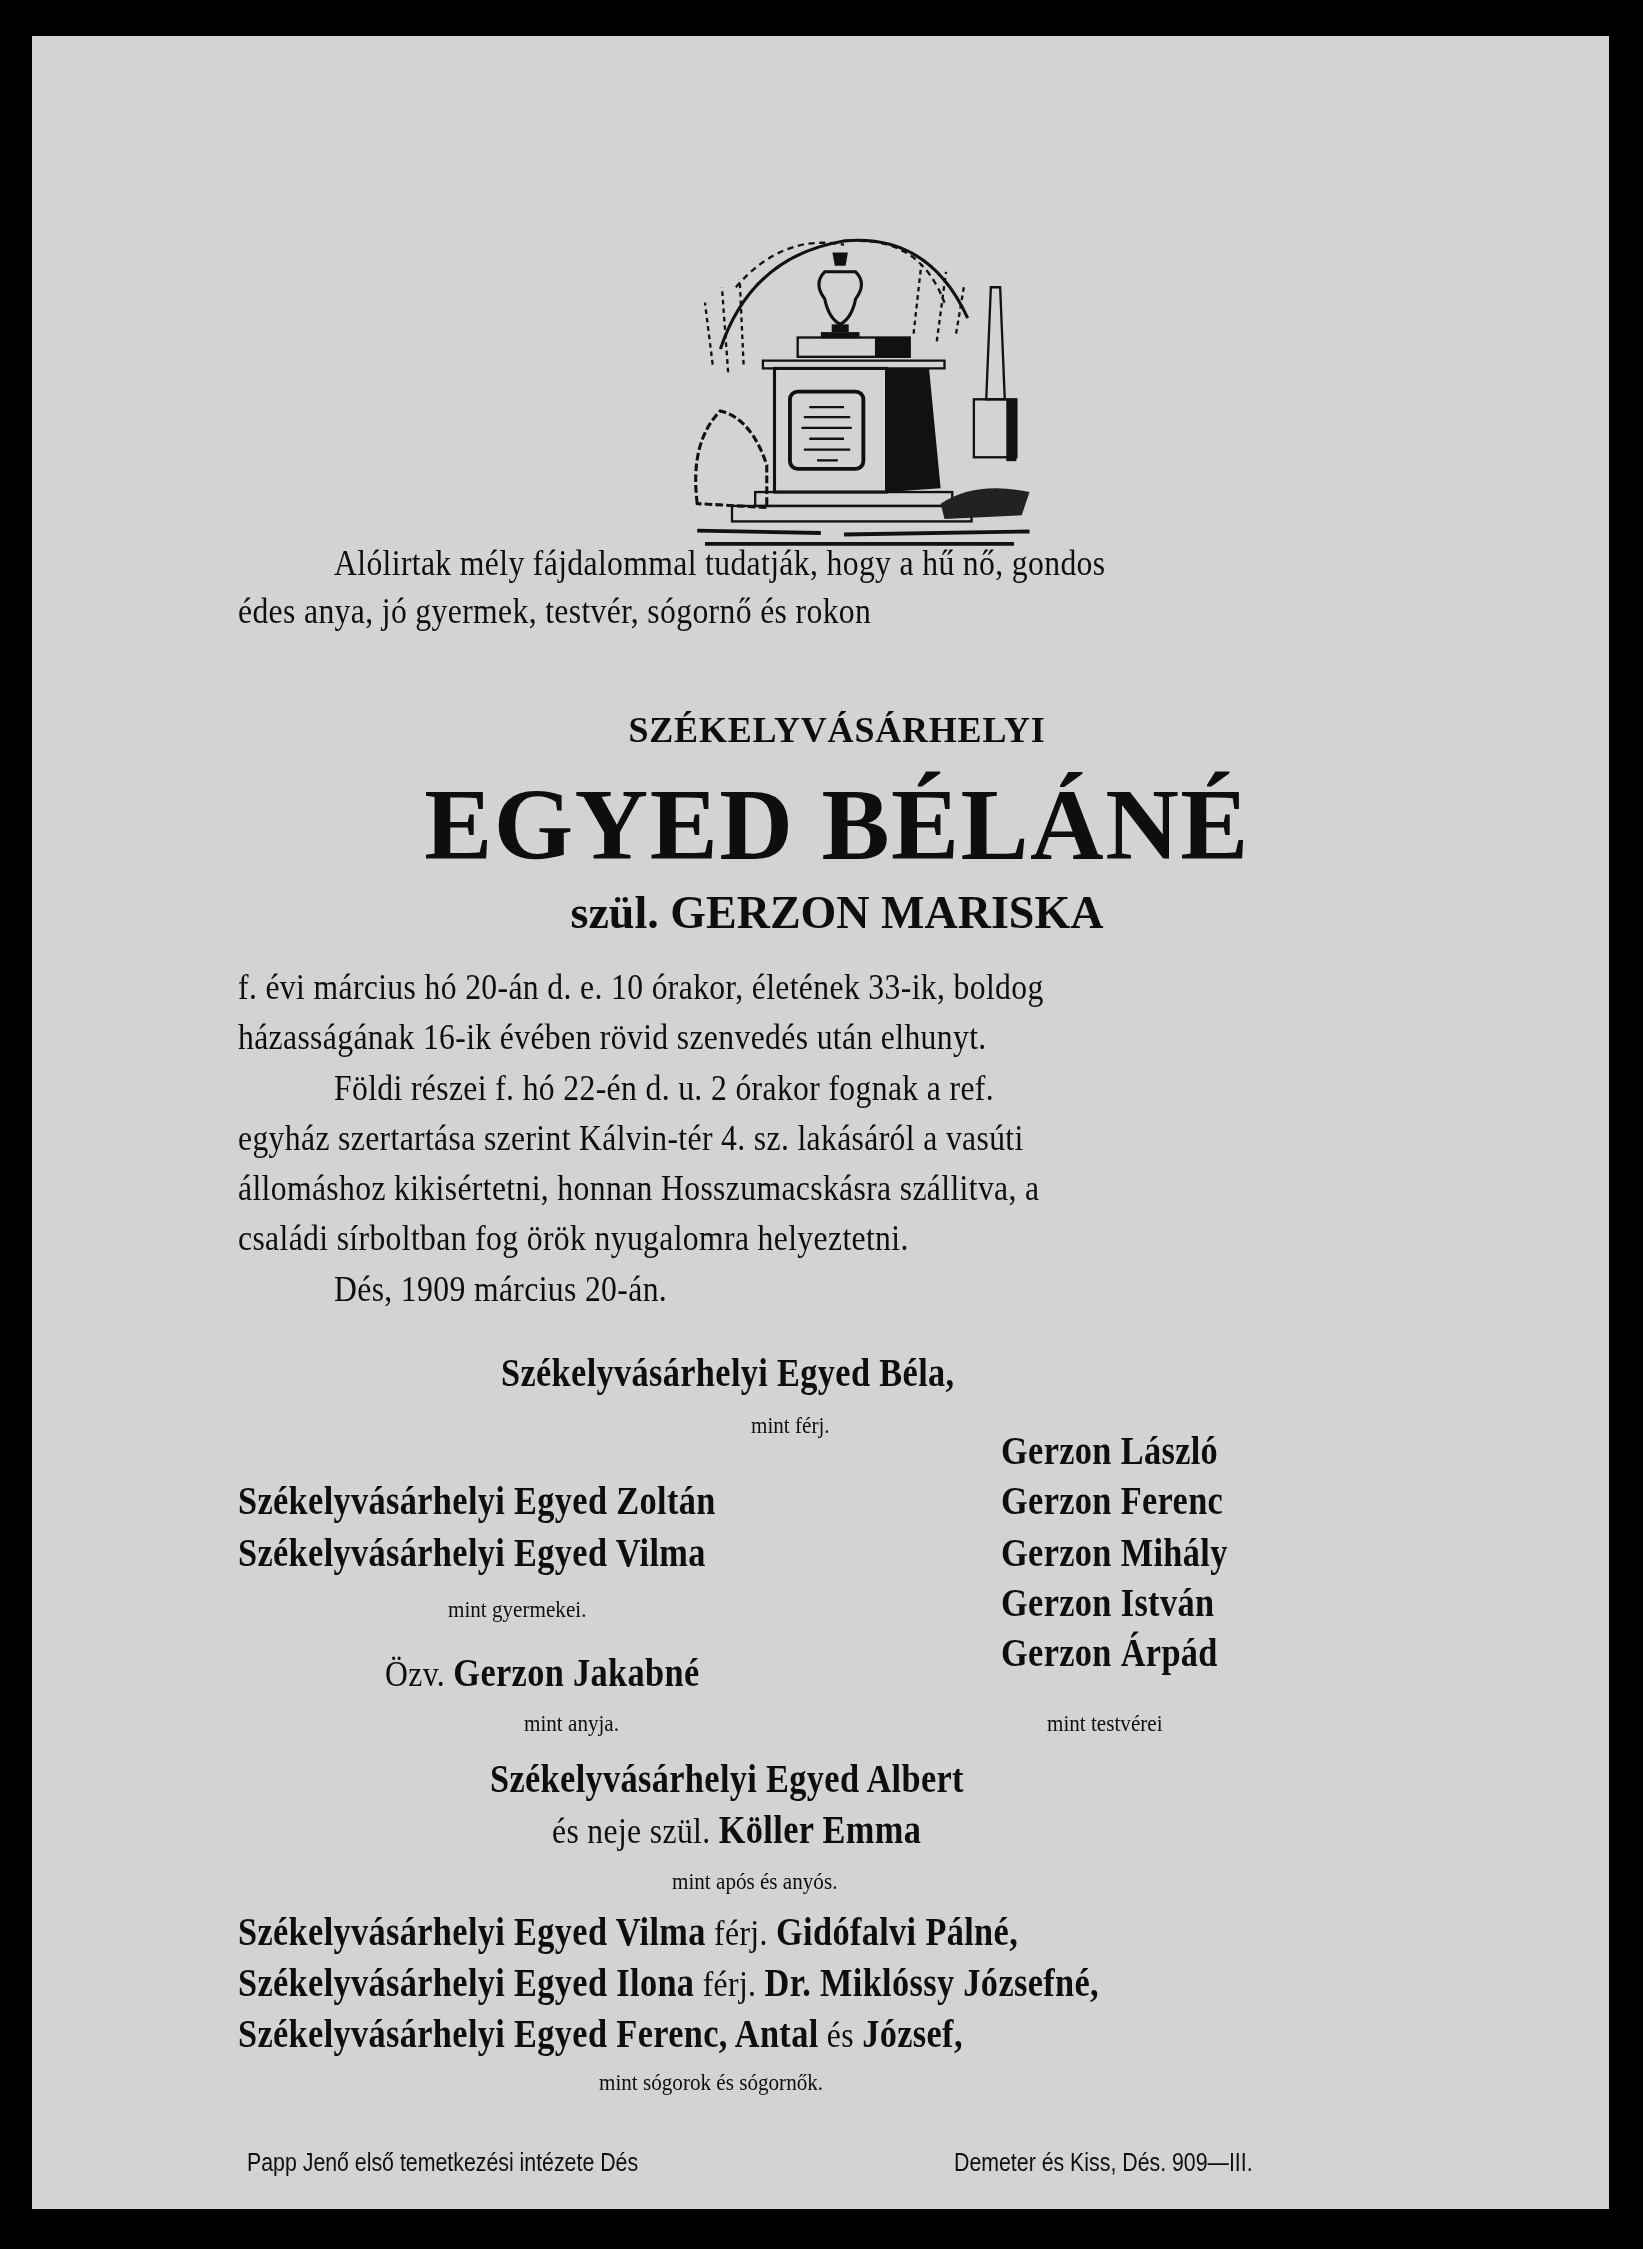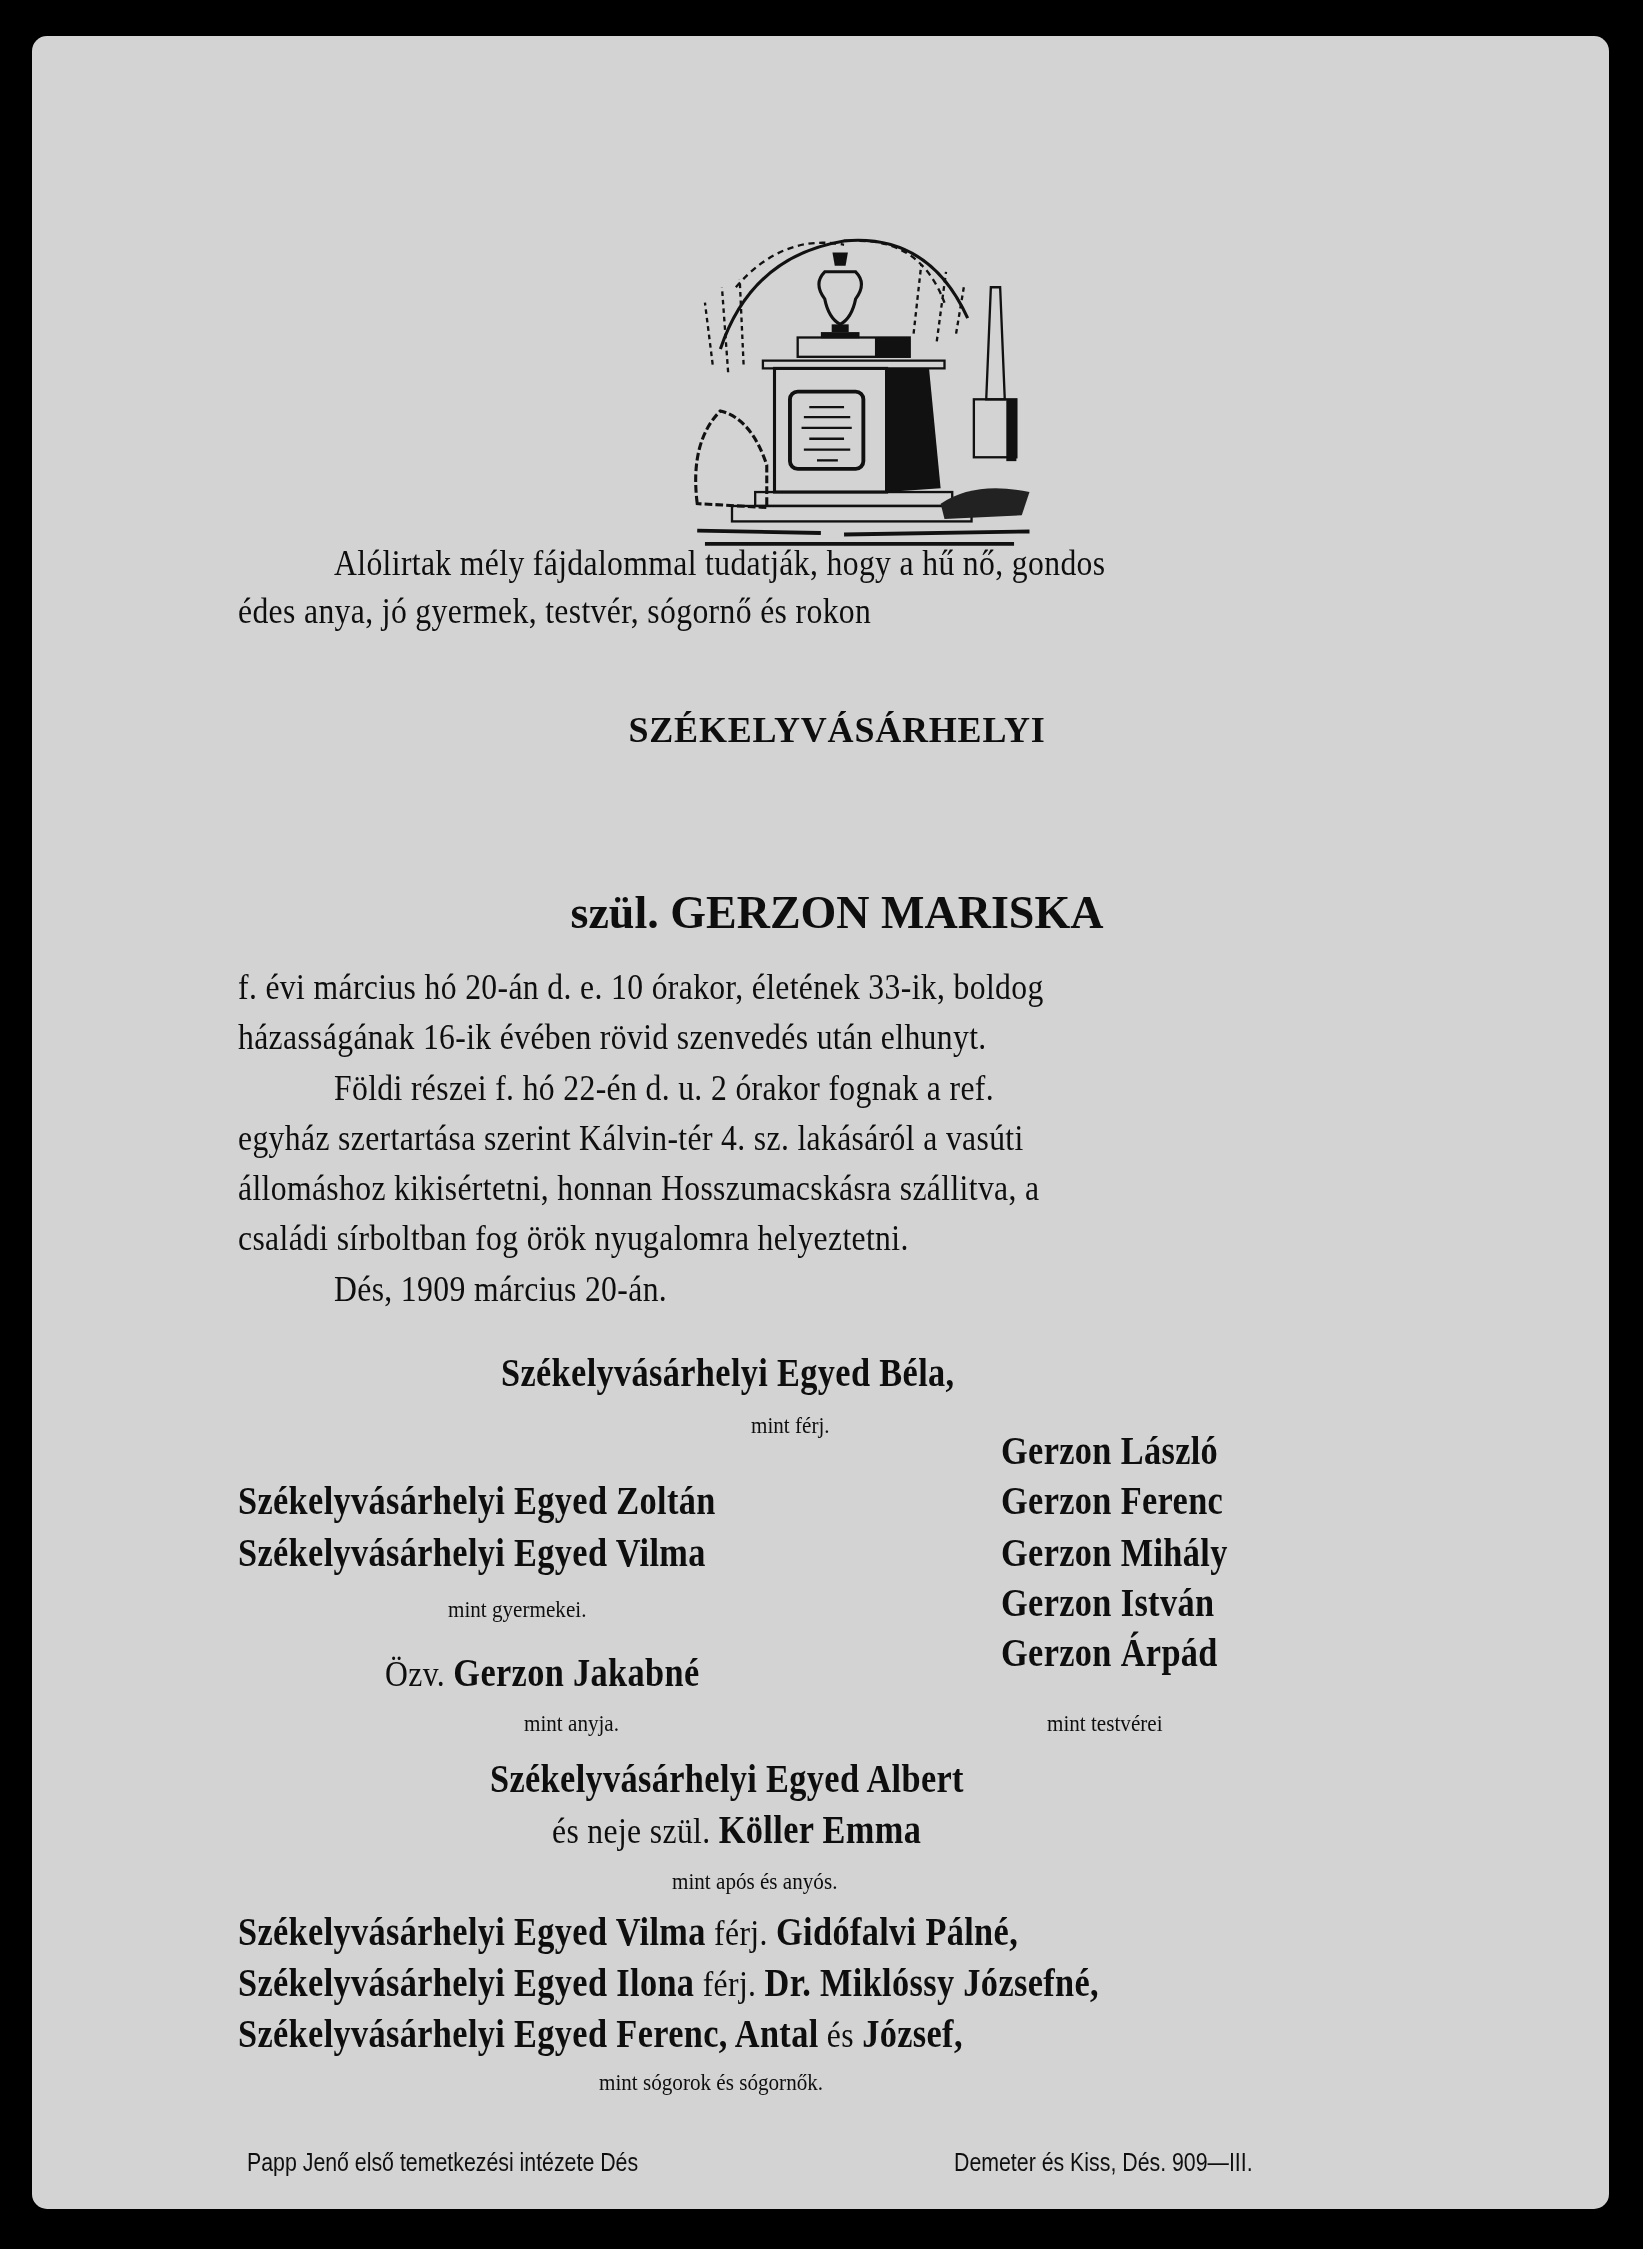--- a/index.html
+++ b/index.html
@@ -3,21 +3,20 @@
 <meta charset="utf-8">
 <style>
   html, body { margin:0; padding:0; }
   body {
     width:1644px; height:2250px; background:#000; position:relative; overflow:hidden;
     font-family:"Liberation Serif", "DejaVu Serif", serif; color:#0e0e0e;
   }
   .paper {
     position:absolute; left:32px; top:36px; width:1577px; height:2173px;
     background:#d3d3d3;
-    border-radius:15px;
   }
   .abs { position:absolute; white-space:nowrap; }
   .center { left:1px; right:0; text-align:center;padding-left:32px; }
   .body-text { font-size:36px; letter-spacing:0.4px; transform:scaleX(0.88); transform-origin:left top; }
   .illus { position:absolute; left:634px; top:174px; width:387px; height:340px; }
   .small { font-size:24px; }
   .name { font-size:39px; font-weight:bold; }
 </style>
 </head>
 <body>
@@ -69,20 +68,21 @@
         <line x1="230" y1="420" x2="470" y2="416"></line>
         <line x1="50" y1="432" x2="450" y2="432"></line>
       </g>
     </svg>
   </div>
 
   <div class="abs body-text" style="left:302px; top:506px;">Alólirtak mély fájdalommal tudatják, hogy a hű nő, gondos</div>
   <div class="abs body-text" style="left:206px; top:554px;">édes anya, jó gyermek, testvér, sógornő és rokon</div>
 
   <div class="abs center" style="top:673px; font-size:36px; font-weight:bold; letter-spacing:0.8px;">SZÉKELYVÁSÁRHELYI</div>
+  <div class="abs center" style="top:738px; font-size:102px; font-weight:bold; letter-spacing:1.5px; line-height:1;">EGYED BÉLÁNÉ</div>
   <div class="abs center" style="top:850px; font-size:46px; font-weight:bold;">szül. GERZON MARISKA</div>
 
   <div class="abs body-text" style="left:206px; top:930px;">f. évi március hó 20-án d. e. 10 órakor, életének 33-ik, boldog</div>
   <div class="abs body-text" style="left:206px; top:980px;">házasságának 16-ik évében rövid szenvedés után elhunyt.</div>
   <div class="abs body-text" style="left:302px; top:1031px;">Földi részei f. hó 22-én d. u. 2 órakor fognak a ref.</div>
   <div class="abs body-text" style="left:206px; top:1081px;">egyház szertartása szerint Kálvin-tér 4. sz. lakásáról a vasúti</div>
   <div class="abs body-text" style="left:206px; top:1131px;">állomáshoz kikisértetni, honnan Hosszumacskásra szállitva, a</div>
   <div class="abs body-text" style="left:206px; top:1181px;">családi sírboltban fog örök nyugalomra helyeztetni.</div>
   <div class="abs body-text" style="left:302px; top:1232px;">Dés, 1909 március 20-án.</div>
 

